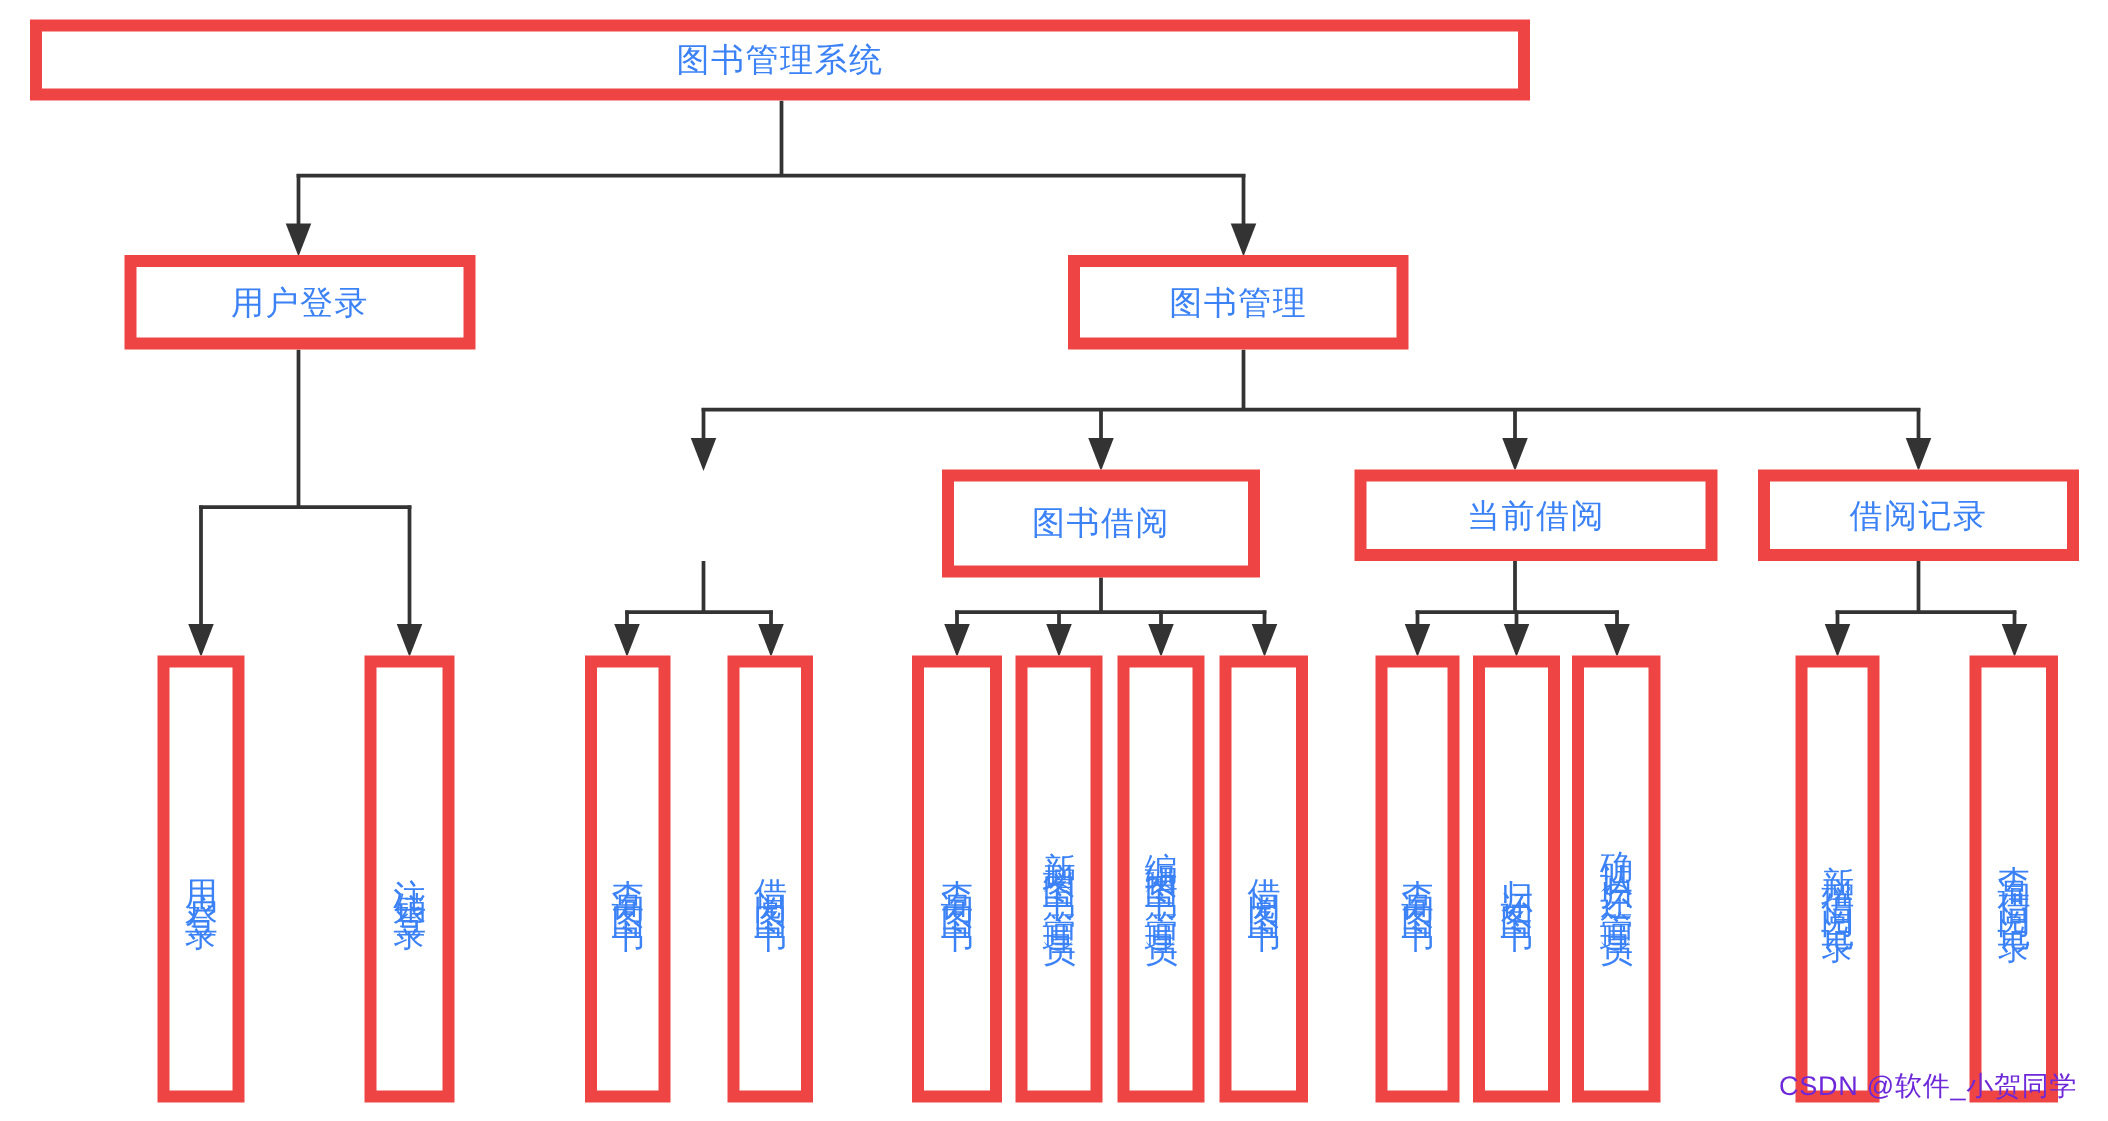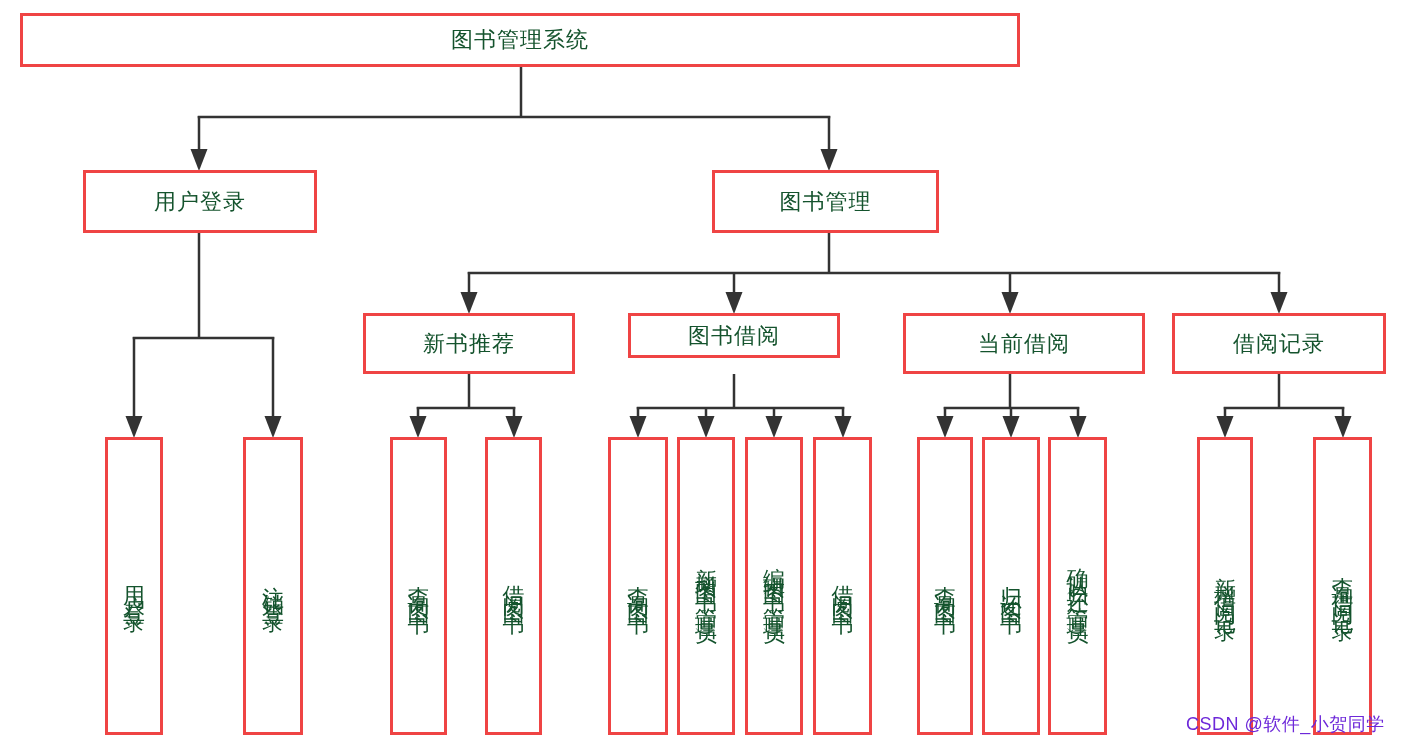--- a/index.html
+++ b/index.html
@@ -10,26 +10,26 @@
     font-family:"Liberation Sans","DejaVu Sans",sans-serif;
     overflow:hidden;
   }
   .connectors{
     position:absolute;left:0;top:0;width:1405px;height:747px;
     pointer-events:none;
   }
   .box{
     position:absolute;
     box-sizing:border-box;
-    border:3px solid #ef4444;
+    border:8px solid #ef4444;
     background:#ffffff;
     display:flex;
     align-items:center;
     justify-content:center;
-    color:#14532d;
+    color:#3b82f6;
   }
   .hbox span{
     font-size:22px;
     letter-spacing:1px;
     white-space:nowrap;
   }
   .vbox span{
     writing-mode:vertical-lr;
     text-orientation:mixed;
     font-size:22px;
@@ -134,24 +134,21 @@
     <span>图书管理系统</span>
   </div>
 
   <div class="box hbox" style="left:83px;top:170px;width:234px;height:63px">
     <span>用户登录</span>
   </div>
   <div class="box hbox" style="left:712px;top:170px;width:227px;height:63px">
     <span>图书管理</span>
   </div>
 
-  <div class="box hbox" style="left:363px;top:313px;width:212px;height:61px">
-    <span>新书推荐</span>
-  </div>
-  <div class="box hbox" style="left:628px;top:313px;width:212px;height:45px">
+  <div class="box hbox" style="left:628px;top:313px;width:212px;height:72px">
     <span>图书借阅</span>
   </div>
   <div class="box hbox" style="left:903px;top:313px;width:242px;height:61px">
     <span>当前借阅</span>
   </div>
   <div class="box hbox" style="left:1172px;top:313px;width:214px;height:61px">
     <span>借阅记录</span>
   </div>
 
   <div class="box vbox" style="left:105px;top:437px;width:58px;height:298px">

